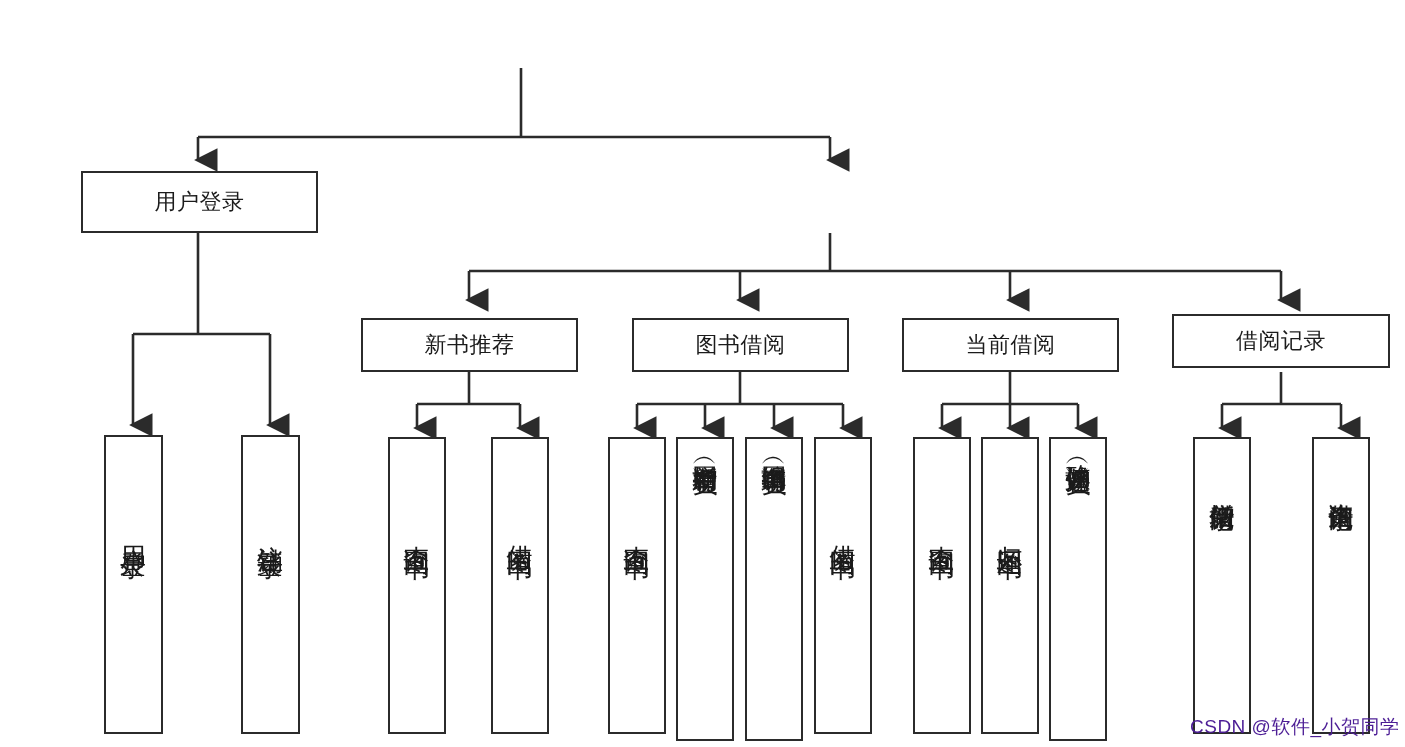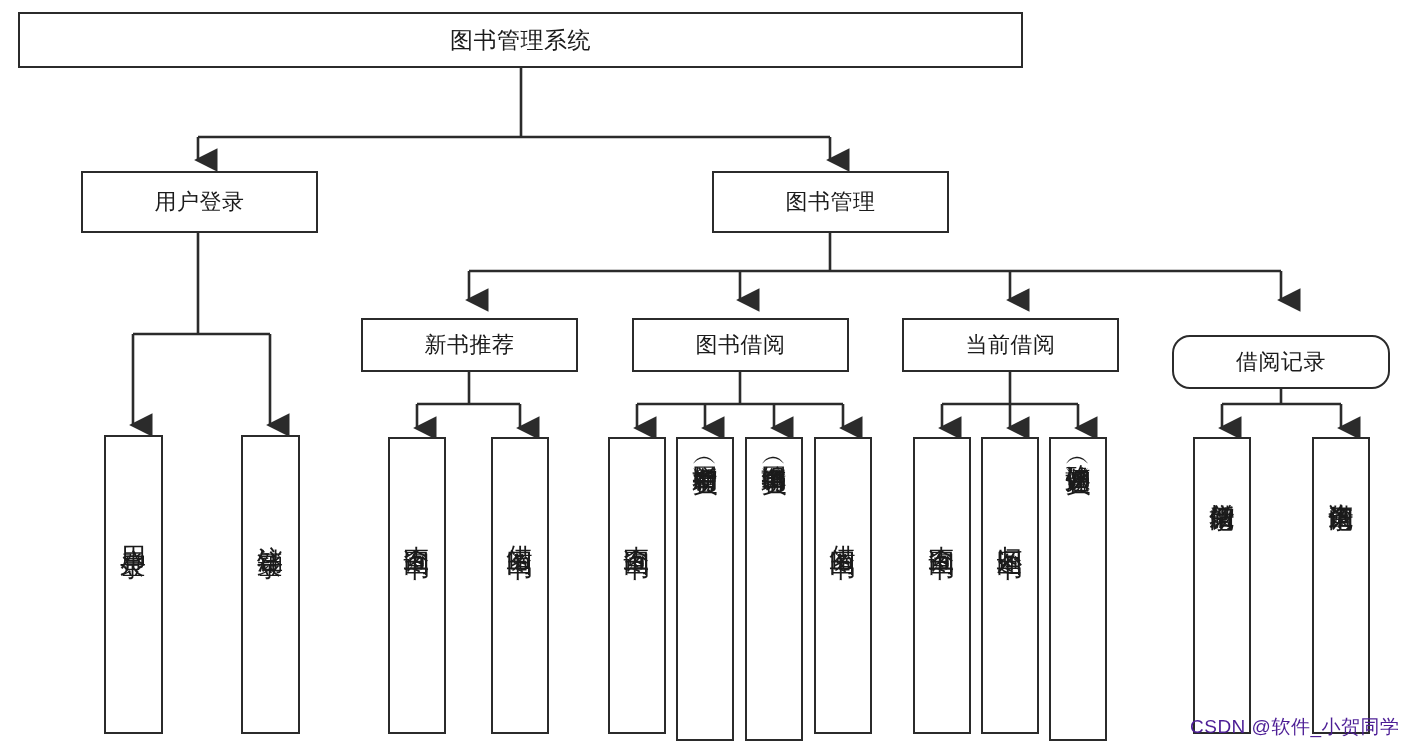--- a/index.html
+++ b/index.html
@@ -124,41 +124,35 @@
       <path d="M 1010 404 L 1010 428" marker-end="url(#arrow)"></path>
       <path d="M 1078 404 L 1078 428" marker-end="url(#arrow)"></path>
 
       <path d="M 1281 372 L 1281 404"></path>
       <path d="M 1222 404 L 1341 404"></path>
       <path d="M 1222 404 L 1222 428" marker-end="url(#arrow)"></path>
       <path d="M 1341 404 L 1341 428" marker-end="url(#arrow)"></path>
     </g>
   </svg>
 
-  <div class="node h root" style="left:18px; top:12px; width:1005px; height:56px;">
-    <span class="txt">图书管理系统</span>
-  </div>
 
   <div class="node h" style="left:81px; top:171px; width:237px; height:62px;">
     <span class="txt">用户登录</span>
-  </div>
-  <div class="node h" style="left:712px; top:171px; width:237px; height:62px;">
-    <span class="txt">图书管理</span>
   </div>
 
   <div class="node h" style="left:361px; top:318px; width:217px; height:54px;justify-content:center;">
     <span class="txt">新书推荐</span>
   </div>
   <div class="node h" style="left:632px; top:318px; width:217px; height:54px;">
     <span class="txt">图书借阅</span>
   </div>
   <div class="node h" style="left:902px; top:318px; width:217px; height:54px;">
     <span class="txt">当前借阅</span>
   </div>
-  <div class="node h" style="left:1172px; top:335px; width:218px; height:54px;border-radius:18px;">
+  <div class="node h" style="left:1172px; top:314px; width:218px; height:54px;">
     <span class="txt">借阅记录</span>
   </div>
 
   <div class="node v" style="left:104px; top:435px; width:59px; height:299px; padding-top:88px;">
     <span class="txt">用户登录</span>
   </div>
   <div class="node v" style="left:241px; top:435px; width:59px; height:299px; padding-top:88px;">
     <span class="txt">注销登录</span>
   </div>
 

